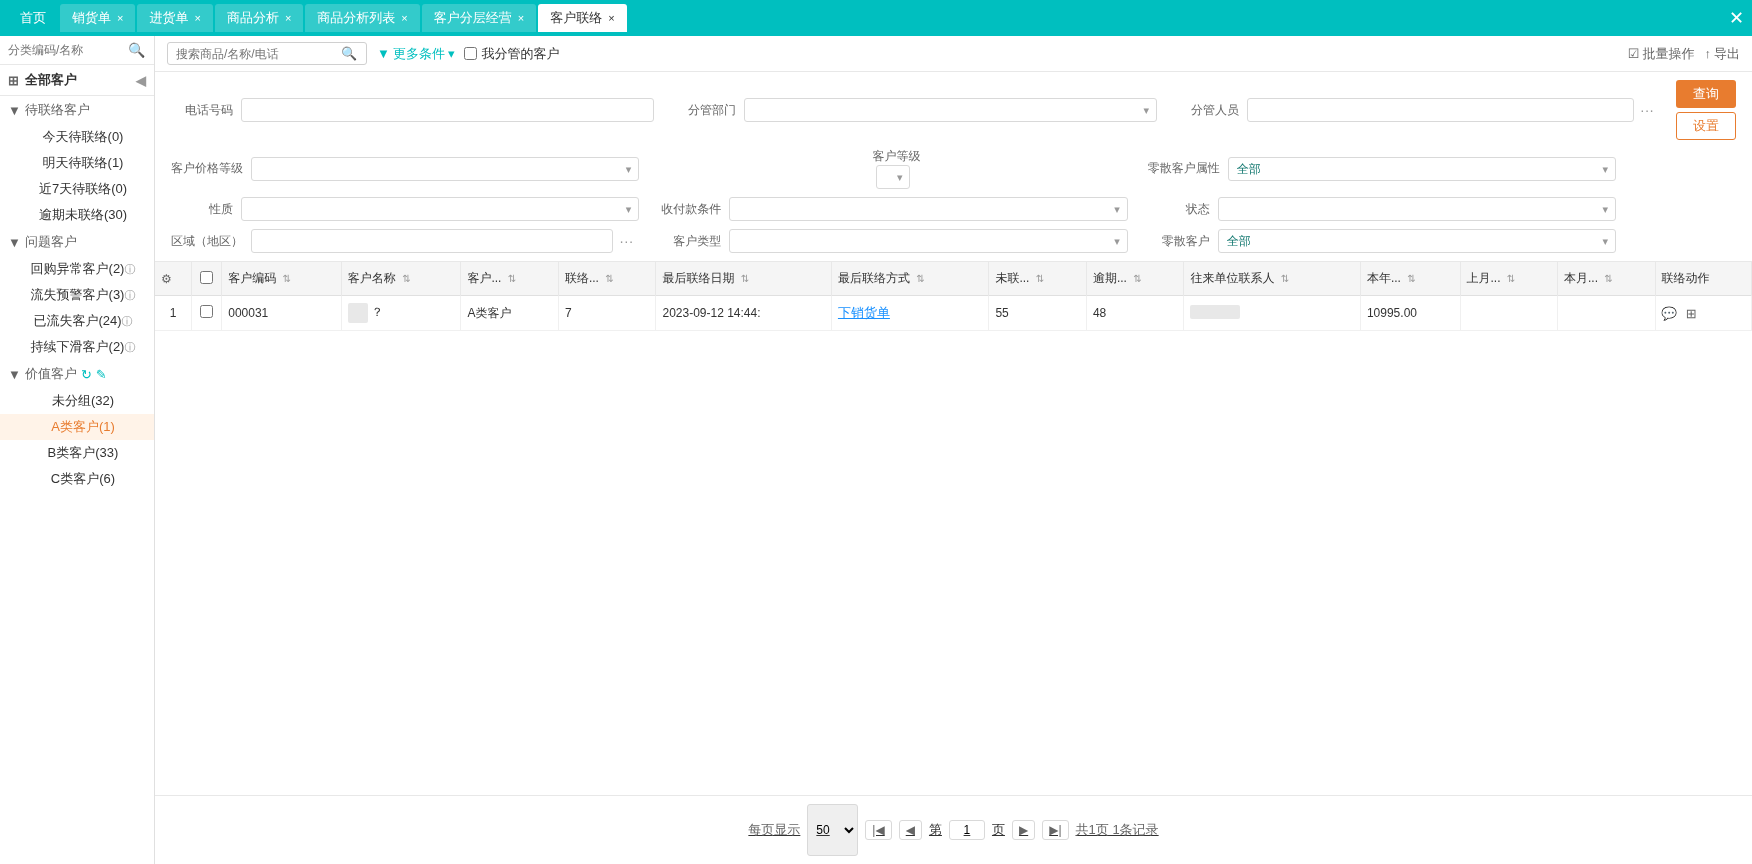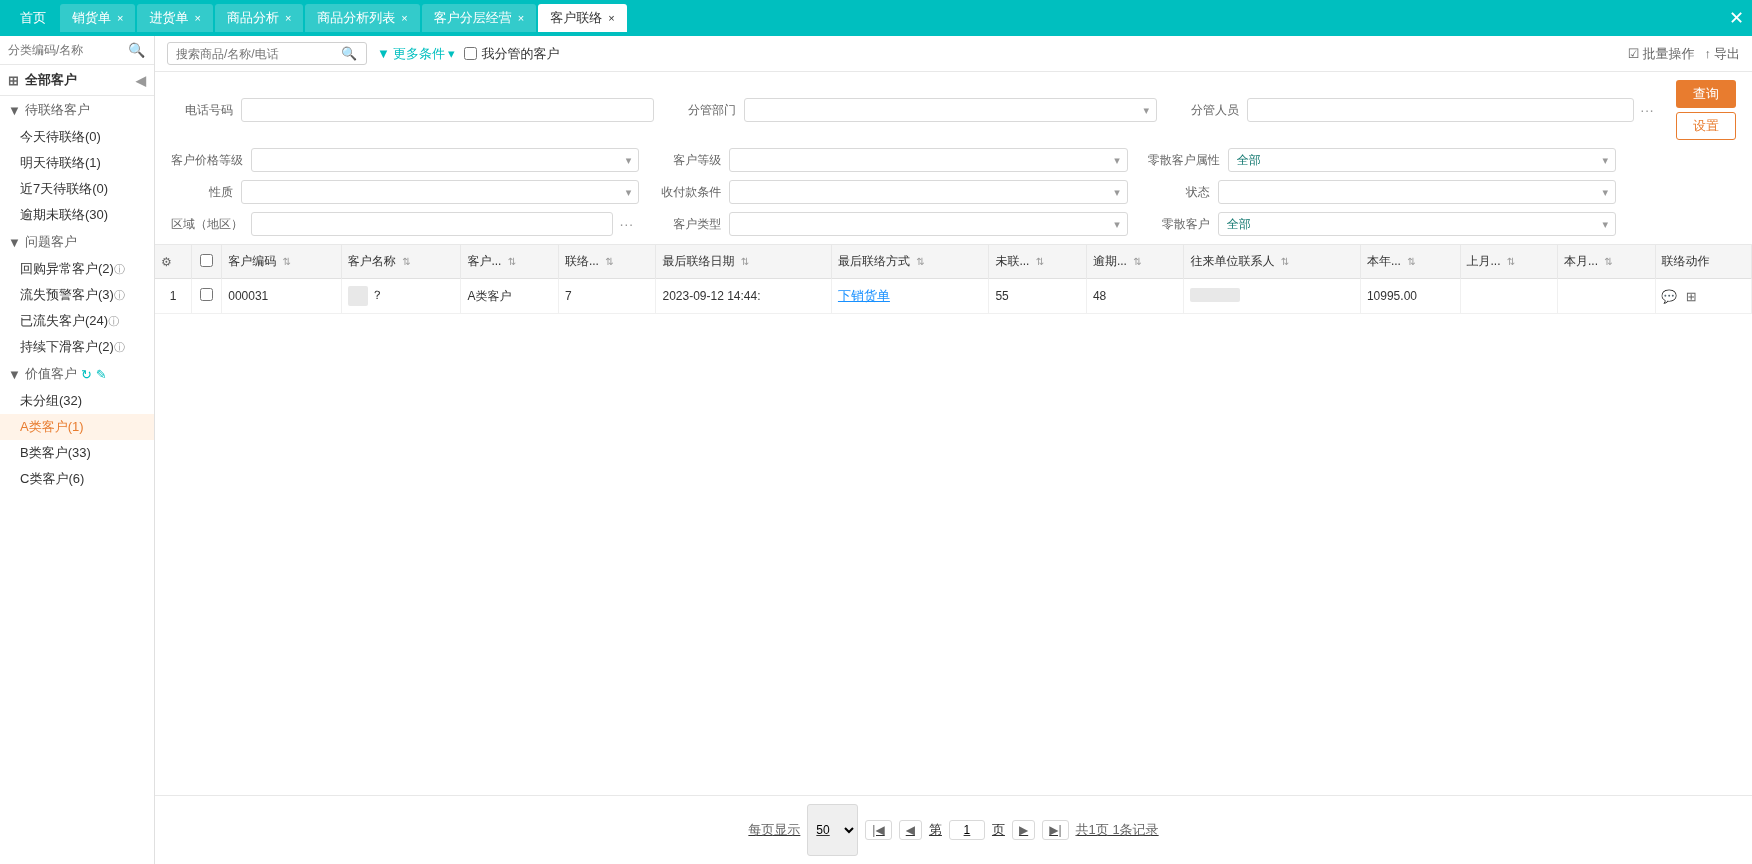--- a/index.html
+++ b/index.html
@@ -79,21 +79,21 @@
       cursor: pointer;
     }
     .sidebar-section-header .arrow { margin-right: 4px; }
     .sidebar-item {
       padding: 4px 8px 4px 20px;
       color: #333;
       font-size: 12px;
       cursor: pointer;
       display: flex;
       align-items: center;
-      justify-content: flex-start;
+      justify-content: center;
     }
     .sidebar-item.active { background: #fff3e8; color: #e87c2f; }
     .sidebar-item .info-icon { color: #999; font-size: 11px; }
 
     
     .content-area {
       flex: 1;
       display: flex;
       flex-direction: column;
       overflow: hidden;
@@ -484,21 +484,21 @@
         </div>
       </div>
 
       <div class="filter-row">
         <div class="filter-cell">
           <span class="filter-label">客户价格等级</span>
           <div class="filter-select-wrap">
             <select><option></option></select>
           </div>
         </div>
-        <div class="filter-cell" style="margin-left:20px;">
+        <div class="filter-cell" style="margin-left:20px;flex-direction:column;">
           <span class="filter-label">客户等级</span>
           <div class="filter-select-wrap">
             <select><option></option></select>
           </div>
         </div>
         <div class="filter-cell" style="margin-left:20px;">
           <span class="filter-label">零散客户属性</span>
           <div class="filter-select-wrap">
             <select>
               <option>全部</option>

